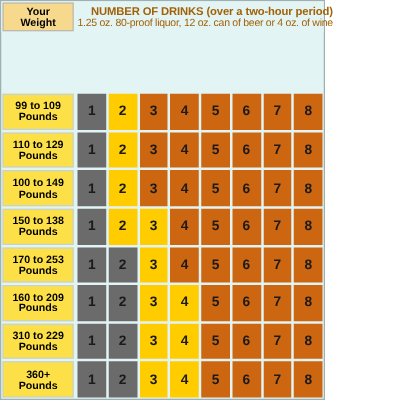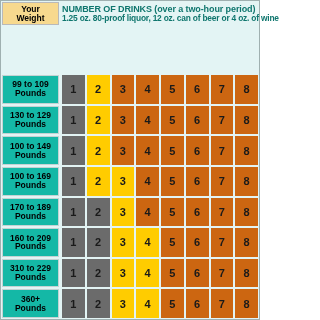--- a/index.html
+++ b/index.html
@@ -45,57 +45,57 @@
     font-size: 8.5px;
     font-weight: bold;
     color: #000000;
     text-align: center;
   }
   .drinks-header {
     flex: 1 1 auto;
     box-sizing: border-box;
     display: flex;
     flex-direction: column;
-    align-items: flex-start;
+    align-items: flex-end;
     justify-content: center;
     text-align: center;
-    color: #0f766e;
+    color: #a16207;
     padding: 0 1px;
   }
   .drinks-header-line1 {
     font-size: 9px;
     font-weight: bold;
     letter-spacing: -0.1px;
     white-space: nowrap;
     line-height: 1.12;
   }
   .drinks-header-line2 {
     font-size: 8.4px;
-    font-weight: bold;
+    font-weight: normal;
     letter-spacing: -0.2px;
     white-space: nowrap;
     line-height: 1.12;
   }
 
   
   .chart-body {
     flex: 1 1 auto;
     display: flex;
     flex-direction: column;
   }
   .chart-row {
     flex: 1 1 0;
     display: flex;
     min-height: 0;
   }
   .row-label {
     flex: 0 0 57px;
     box-sizing: border-box;
     margin: 1px 2px 1px 1px;
-    background: #14b8a6;
+    background: #fde047;
     border: 1px solid #c3d3d3;
     display: flex;
     flex-direction: column;
     align-items: center;
     justify-content: center;
     text-align: center;
     line-height: 1.05;
     font-size: 8.5px;
     font-weight: bold;
     color: #000000;
@@ -149,21 +149,21 @@
           <div class="cell level-illegal">3</div>
           <div class="cell level-illegal">4</div>
           <div class="cell level-illegal">5</div>
           <div class="cell level-illegal">6</div>
           <div class="cell level-illegal">7</div>
           <div class="cell level-illegal">8</div>
         </div>
       </div>
       <div class="chart-row">
         <div class="row-label">
-          <span>130 to 129</span>
+          <span>110 to 129</span>
           <span>Pounds</span>
         </div>
         <div class="cells">
           <div class="cell level-safe">1</div>
           <div class="cell level-impair">2</div>
           <div class="cell level-illegal">3</div>
           <div class="cell level-illegal">4</div>
           <div class="cell level-illegal">5</div>
           <div class="cell level-illegal">6</div>
           <div class="cell level-illegal">7</div>
@@ -181,37 +181,37 @@
           <div class="cell level-illegal">3</div>
           <div class="cell level-illegal">4</div>
           <div class="cell level-illegal">5</div>
           <div class="cell level-illegal">6</div>
           <div class="cell level-illegal">7</div>
           <div class="cell level-illegal">8</div>
         </div>
       </div>
       <div class="chart-row">
         <div class="row-label">
-          <span>100 to 169</span>
-          <span>Pounds</span>
-        </div>
-        <div class="cells">
-          <div class="cell level-safe">1</div>
-          <div class="cell level-impair">2</div>
-          <div class="cell level-impair">3</div>
-          <div class="cell level-illegal">4</div>
-          <div class="cell level-illegal">5</div>
-          <div class="cell level-illegal">6</div>
-          <div class="cell level-illegal">7</div>
-          <div class="cell level-illegal">8</div>
-        </div>
-      </div>
-      <div class="chart-row">
-        <div class="row-label">
-          <span>170 to 189</span>
+          <span>150 to 138</span>
+          <span>Pounds</span>
+        </div>
+        <div class="cells">
+          <div class="cell level-safe">1</div>
+          <div class="cell level-impair">2</div>
+          <div class="cell level-impair">3</div>
+          <div class="cell level-illegal">4</div>
+          <div class="cell level-illegal">5</div>
+          <div class="cell level-illegal">6</div>
+          <div class="cell level-illegal">7</div>
+          <div class="cell level-illegal">8</div>
+        </div>
+      </div>
+      <div class="chart-row">
+        <div class="row-label">
+          <span>170 to 253</span>
           <span>Pounds</span>
         </div>
         <div class="cells">
           <div class="cell level-safe">1</div>
           <div class="cell level-safe">2</div>
           <div class="cell level-impair">3</div>
           <div class="cell level-illegal">4</div>
           <div class="cell level-illegal">5</div>
           <div class="cell level-illegal">6</div>
           <div class="cell level-illegal">7</div>

